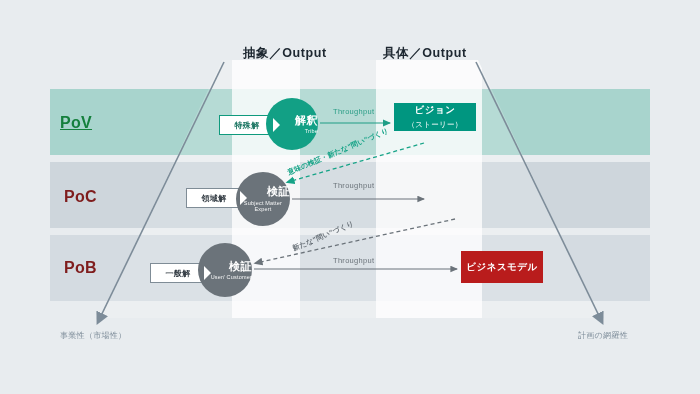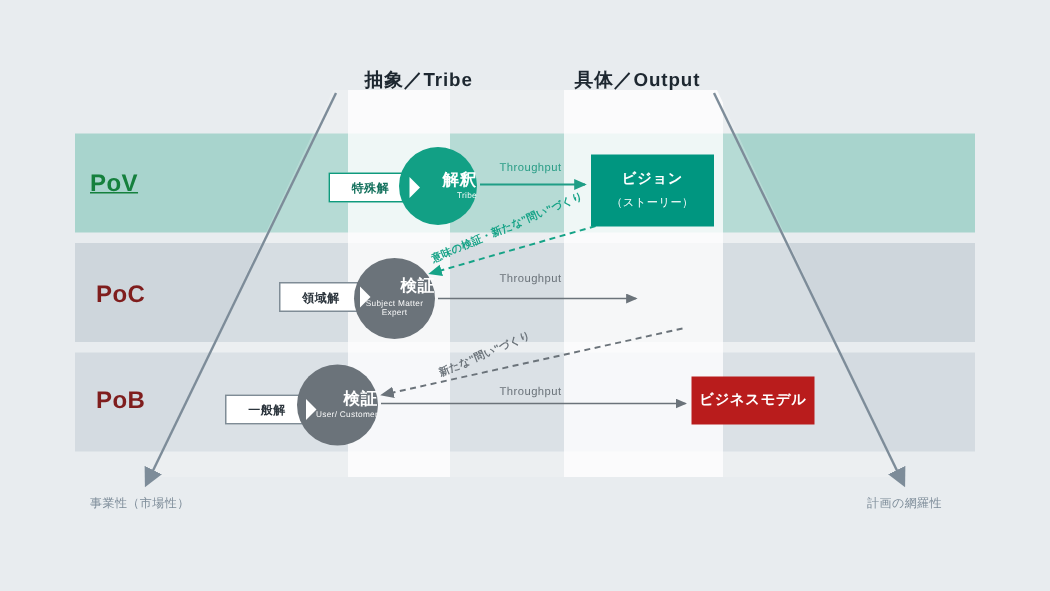--- a/index.html
+++ b/index.html
@@ -150,21 +150,21 @@
     font-weight: bold;
     letter-spacing: .5px;
   }
   .out-box .ob-sub {
     font-size: 7.5px;
     margin-top: 3px;
     letter-spacing: .3px;
   }
   #box-vision {
     left: 394px; top: 103px;
-    width: 82px; height: 48px;
+    width: 82px; height: 28px;
     background: #009680;
   }
   #box-object {
     left: 428px; top: 176px;
     width: 82px; height: 40px;
     background: #6b737a;
   }
   #box-bizmodel {
     left: 461px; top: 251px;
     width: 82px; height: 32px;
@@ -263,21 +263,21 @@
       <line x1="292" y1="199" x2="424" y2="199" stroke="#6b737a" stroke-width="1.1" marker-end="url(#arrow-grey)"></line>
       <line x1="254" y1="269" x2="457" y2="269" stroke="#6b737a" stroke-width="1.1" marker-end="url(#arrow-grey)"></line>
     </g>
 
     <g>
       <line x1="424" y1="143" x2="288" y2="182" stroke="#16a387" stroke-width="1.3" stroke-dasharray="4,3" marker-end="url(#arrow-dash-teal)"></line>
       <line x1="455" y1="219" x2="256" y2="263" stroke="#6b737a" stroke-width="1.3" stroke-dasharray="4,3" marker-end="url(#arrow-dash-grey)"></line>
     </g>
   </svg>
 
-  <div class="col-header" id="hdr-input">抽象／Tribe</div>
+  <div class="col-header" id="hdr-input">抽象／Output</div>
   <div class="col-header" id="hdr-output">具体／Output</div>
 
   <div class="row-label" id="lbl-pov">PoV</div>
   <div class="row-label" id="lbl-poc">PoC</div>
   <div class="row-label" id="lbl-pob">PoB</div>
 
   <div class="callout teal" id="callout-pov">特殊解</div>
   <div class="callout" id="callout-poc">領域解</div>
   <div class="callout" id="callout-pob">一般解</div>
 

